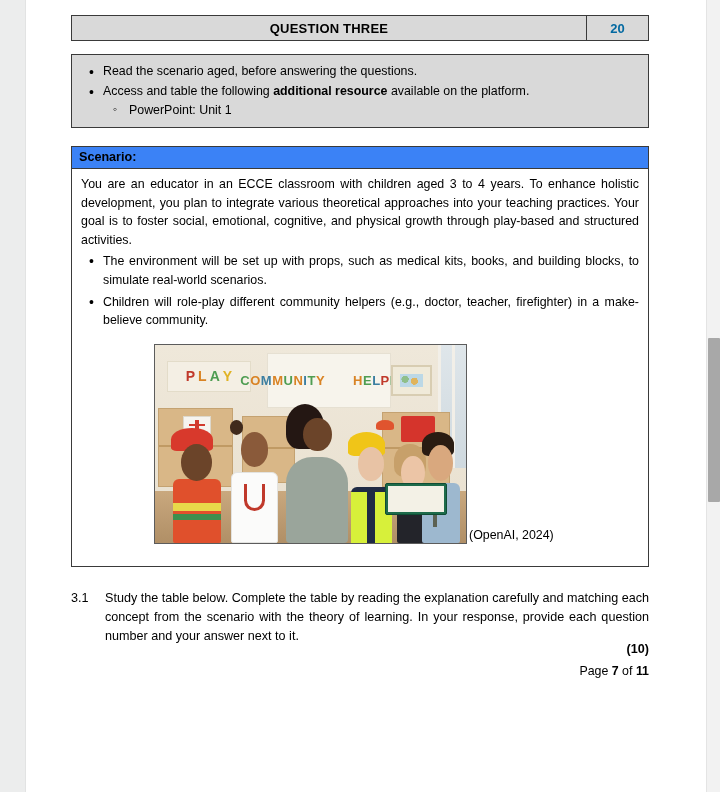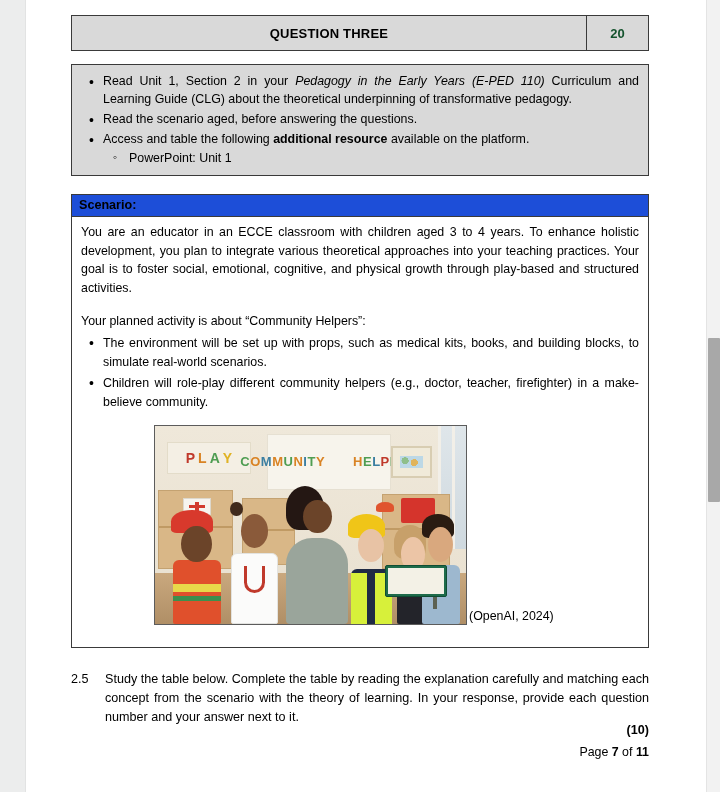--- a/index.html
+++ b/index.html
@@ -59,41 +59,41 @@
     width: 578px;
   }
 
   
   #question-header {
     display: flex;
     width: 578px;
     margin-top: 15px;
     border: 1px solid #3a3a3a;
     background: #d9d9d9;
-    height: 36px;
+    height: 26px;
   }
   #question-header .qh-title {
     flex: 1;
     display: flex;
     align-items: center;
     justify-content: center;
     font-weight: bold;
     font-size: 13px;
     letter-spacing: 0.2px;
     color: #000;
   }
   #question-header .qh-marks {
     width: 62px;
     border-left: 1px solid #3a3a3a;
     display: flex;
     align-items: center;
     justify-content: center;
     font-weight: bold;
     font-size: 13px;
-    color: #14532d;
+    color: #0369a1;
   }
 
   
   #instruction-box {
     width: 578px;
     margin-top: 13px;
     border: 1px solid #3a3a3a;
     background: #d9d9d9;
     padding: 6px 9px 7px 9px;
     font-size: 12.4px;
@@ -141,21 +141,21 @@
   .bd { font-weight: bold; }
 
   
   #scenario-box {
     width: 578px;
     margin-top: 18px;
     border: 1px solid #3a3a3a;
     background: #ffffff;
   }
   #scenario-header {
-    background: #1d4ed8;
+    background: #3b82f6;
     border-bottom: 1px solid #3a3a3a;
     padding: 3px 7px 4px 7px;
     font-size: 12.6px;
     font-weight: bold;
     color: #000;
   }
   #scenario-body {
     padding: 6px 9px 8px 9px;
     font-size: 12.4px;
     line-height: 1.5;
@@ -376,39 +376,37 @@
   <div class="page-inner">
 
     <div id="question-header">
       <div class="qh-title">QUESTION THREE</div>
       <div class="qh-marks">20</div>
     </div>
 
     <div id="instruction-box">
 
       <ul class="bullets">
-        <li><span>Read Unit 1, Section 2 in your </span><span class="it">Pedagogy in the Early Years (E-PED 110)</span><span> Curriculum and Learning Guide (CLG) about the theoretical underpinning of transformative pedagogy.</span></li>
 
         <li>Read the scenario aged, before answering the questions.</li>
 
         <li><span>Access and table the following </span><span class="bd">additional resource</span><span> available on the platform.</span>
           <ul class="subbullets">
             <li>PowerPoint: Unit 1</li>
           </ul>
         </li>
       </ul>
     </div>
 
     <div id="scenario-box">
       <div id="scenario-header">Scenario:</div>
 
       <div id="scenario-body">
         <p class="just">You are an educator in an ECCE classroom with children aged 3 to 4 years. To enhance holistic development, you plan to integrate various theoretical approaches into your teaching practices. Your goal is to foster social, emotional, cognitive, and physical growth through play-based and structured activities.</p>
 
-        <p id="scenario-activity-lead">Your planned activity is about “Community Helpers”:</p>
 
         <ul class="bullets">
           <li>The environment will be set up with props, such as medical kits, books, and building blocks, to simulate real-world scenarios.</li>
           <li>Children will role-play different community helpers (e.g., doctor, teacher, firefighter) in a make-believe community.</li>
         </ul>
 
         <div id="photo-wrap">
           <div id="scenario-photo">
             <div class="ph wall"></div>
             <div class="ph window-right"></div>
@@ -477,20 +475,20 @@
             </div>
             <div class="book"></div>
           </div>
 
           <div id="photo-caption">(OpenAI, 2024)</div>
         </div>
       </div>
     </div>
 
     <div id="q31">
-      <div class="qnum">2.5</div>
+      <div class="qnum">3.1</div>
       <div class="qtext"><span>Study the table below. Complete the table by reading the explanation carefully and matching each concept from the scenario with the theory of learning. In your response, provide each question number and your answer next to it.</span> <span class="marks">(10)</span></div>
     </div>
 
     <div id="page-footer"><span>Page </span><span class="bd">7</span><span> of </span><span class="bd">11</span></div>
 
   </div>
 </div>
 
 </body></html>

